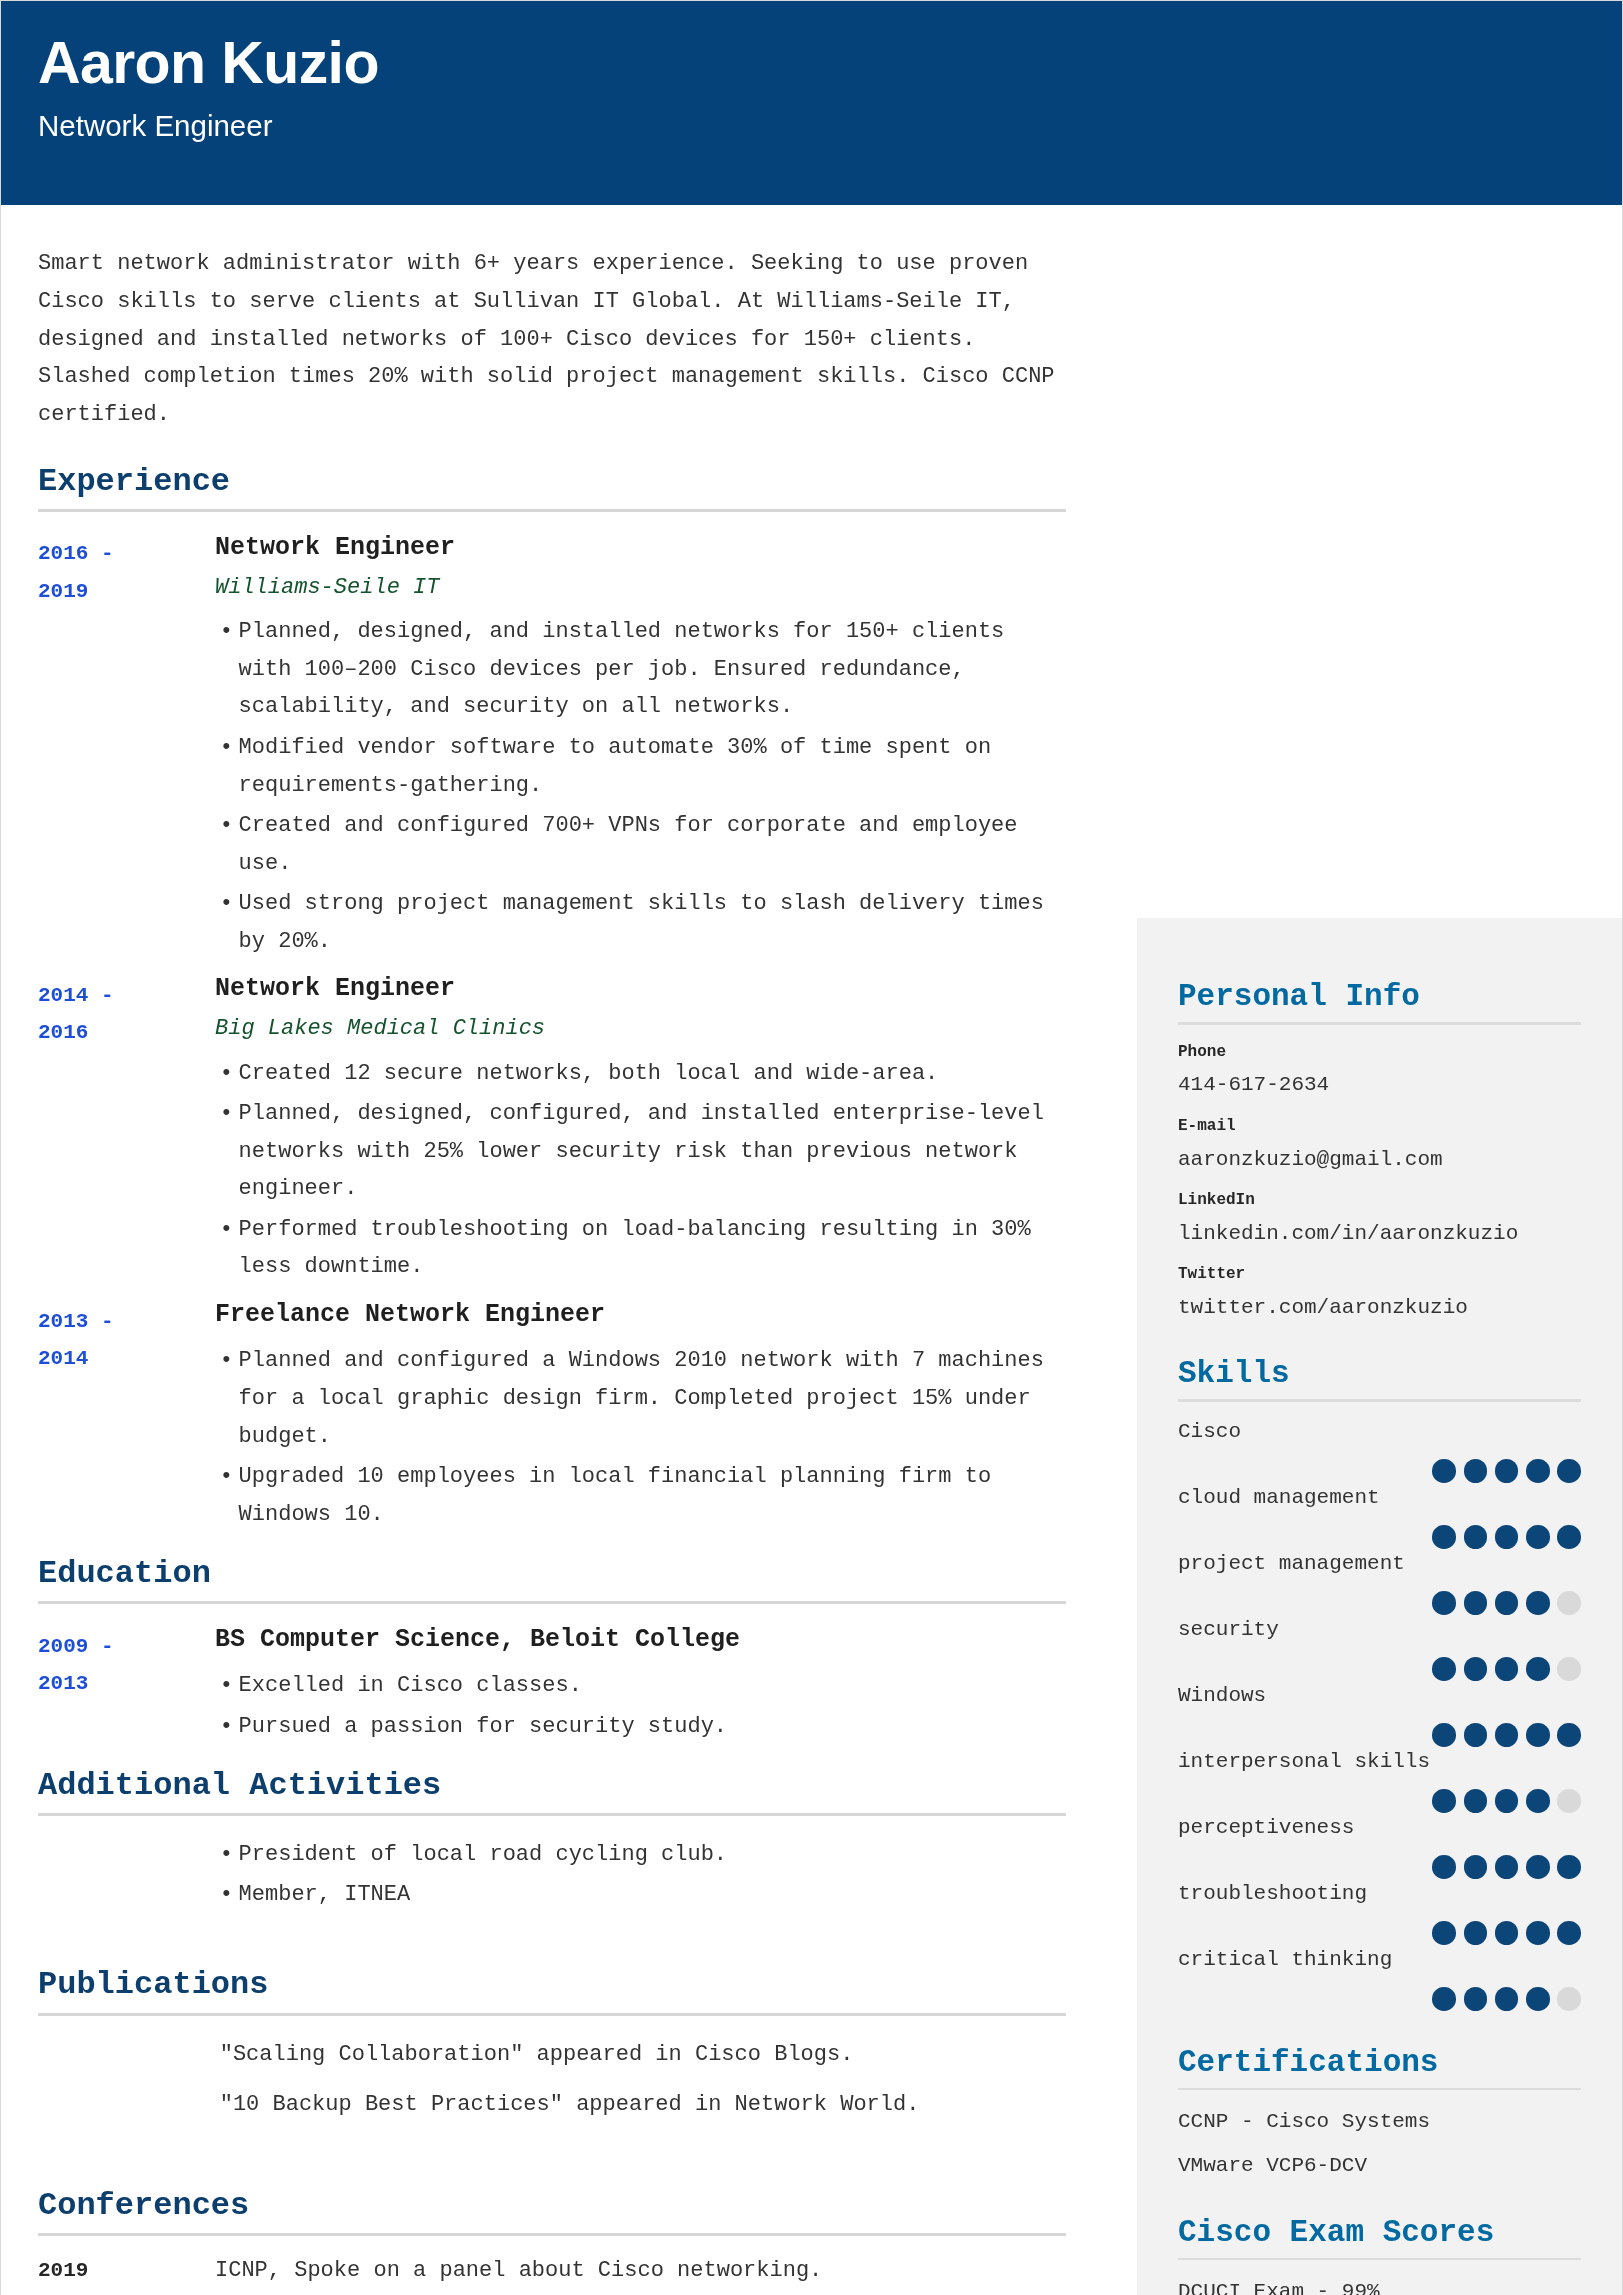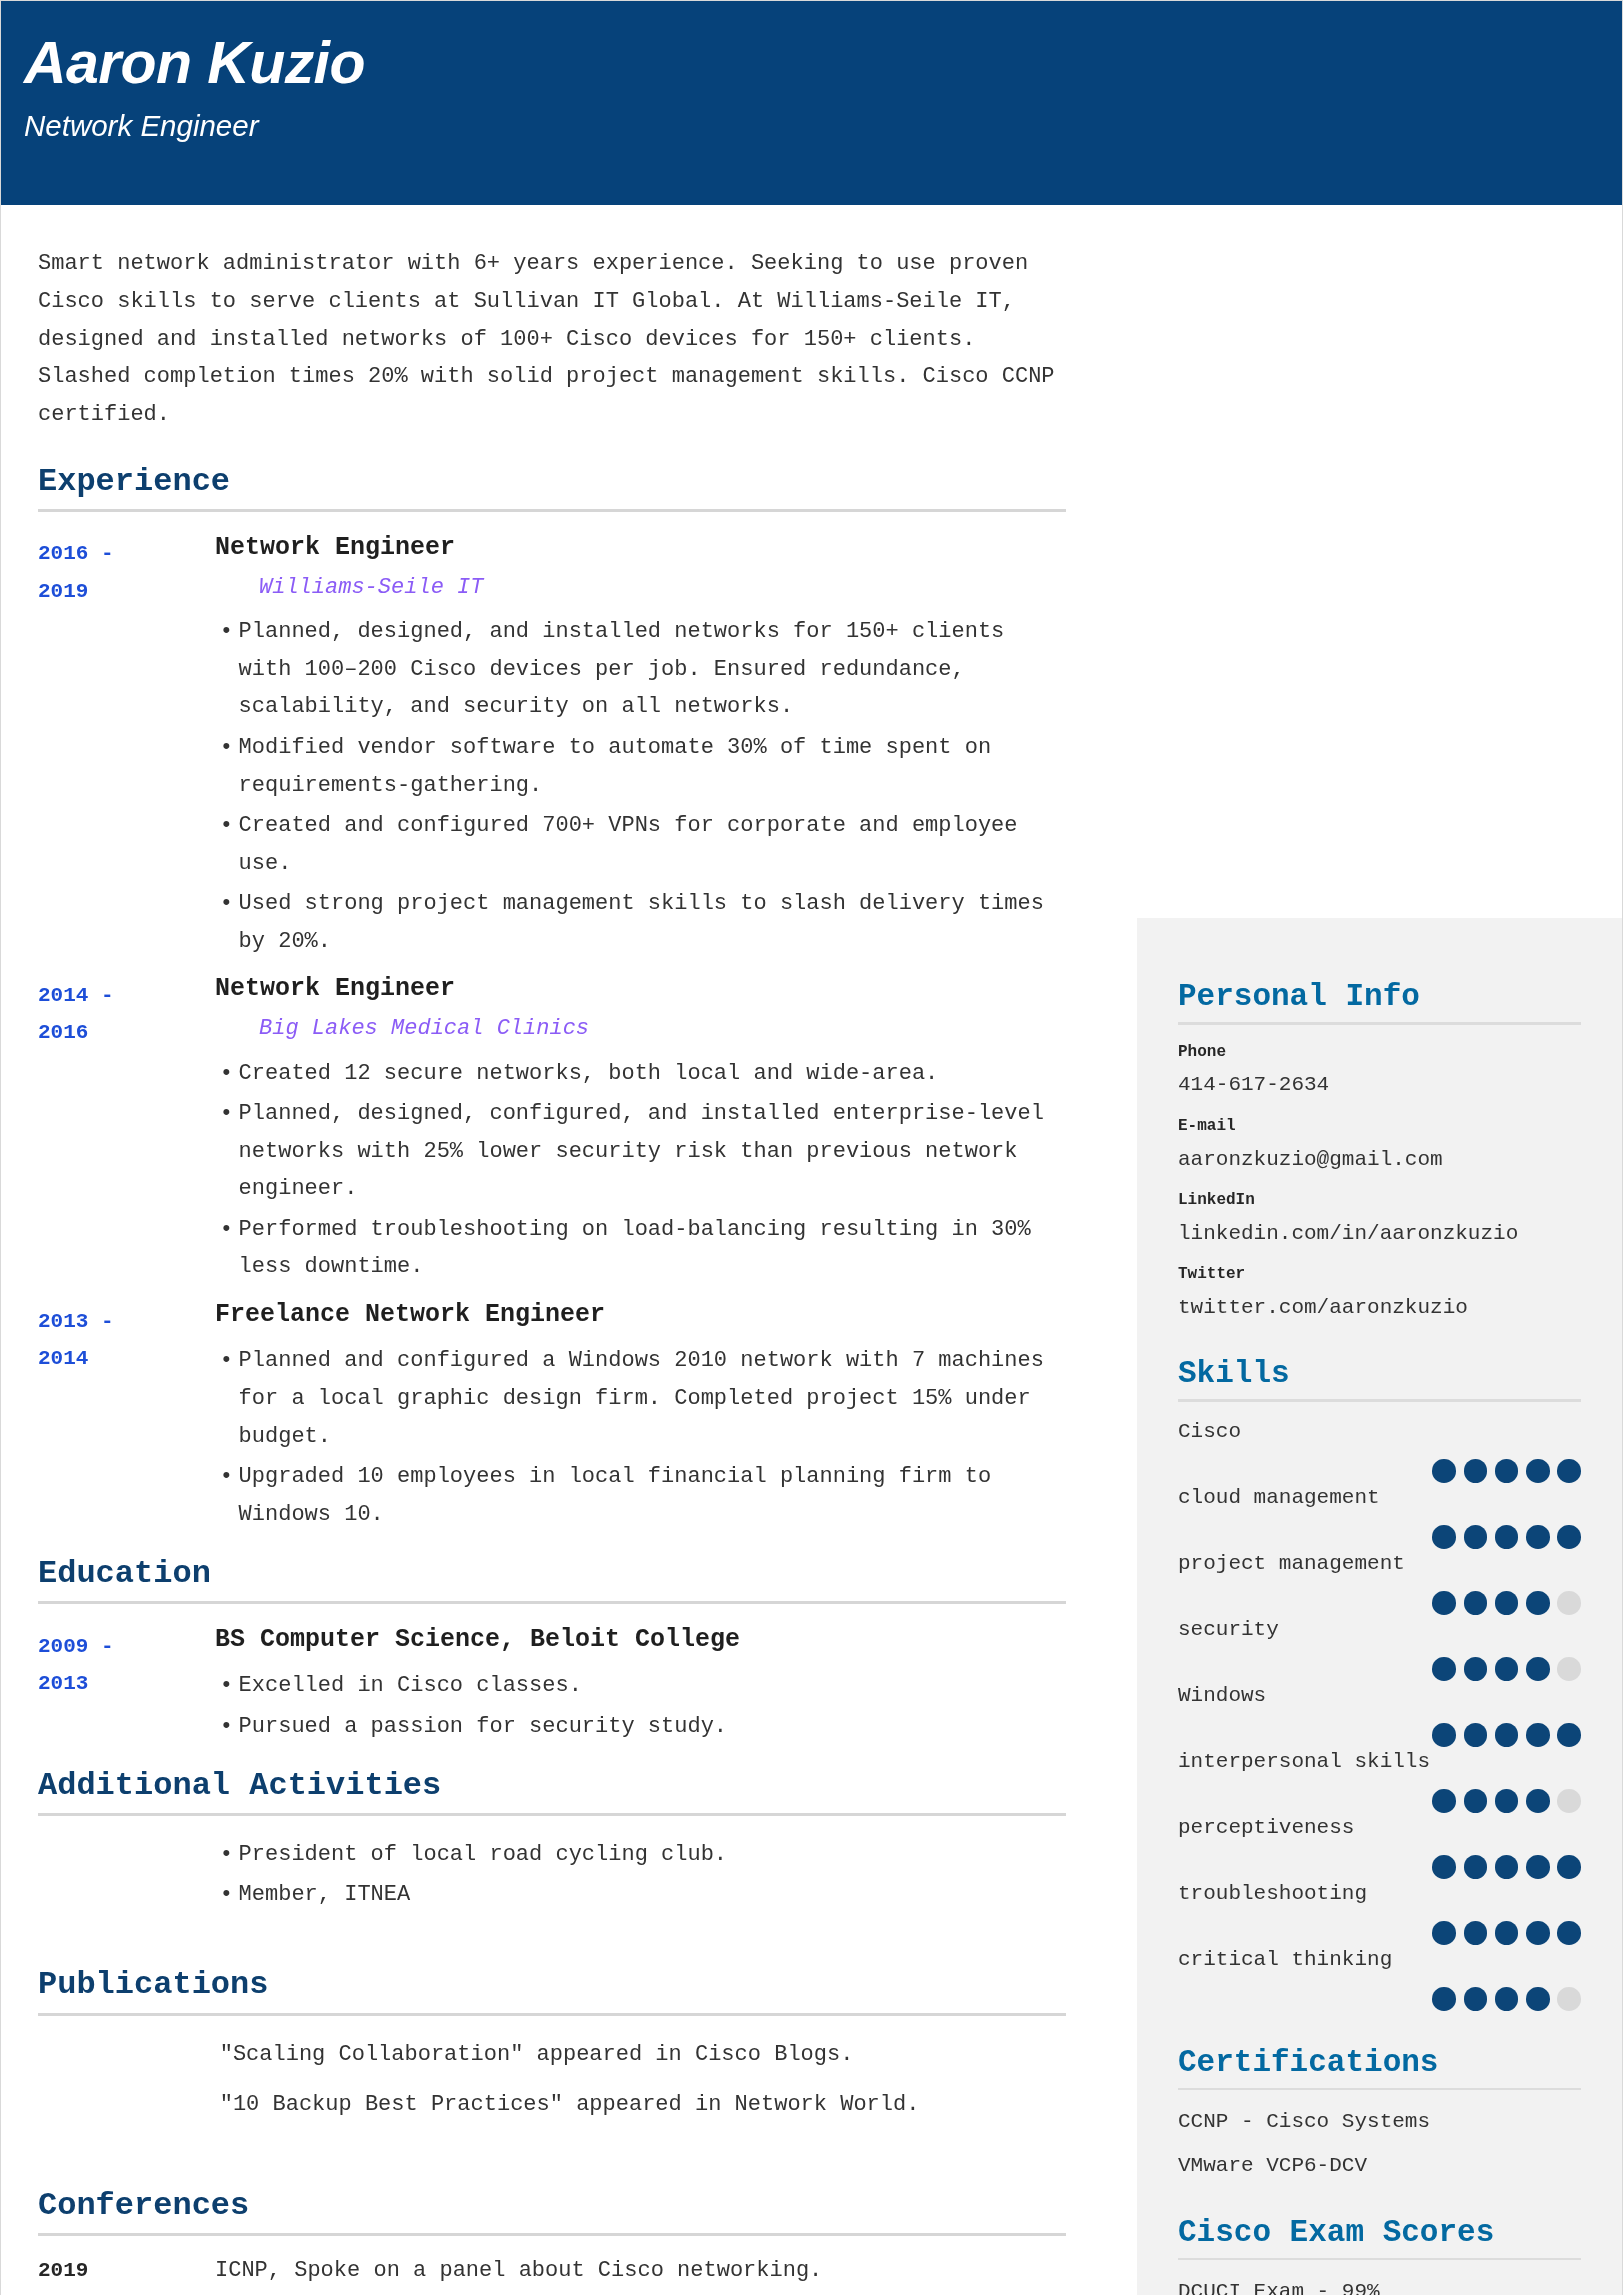--- a/index.html
+++ b/index.html
@@ -15,23 +15,22 @@
     width: 1623px;
     min-height: 2295px;
     background: #ffffff;
     border: 1.8px solid #d9d9d9;
     overflow: hidden;
   }
 
   
   .header {
     background: #06427a;
-    padding: 31px 0 28px 23px;
+    padding: 31px 0 28px 37px;
     height: 204px;
-    font-style: italic;
   }
   .header-name {
     color: #ffffff;
     font-size: 59px;
     font-weight: bold;
     letter-spacing: -0.6px;
     line-height: 1.08;
   }
   .header-title {
     color: #ffffff;
@@ -105,24 +104,23 @@
   }
   .entry-role {
     font-size: 25px;
     font-weight: bold;
     color: #1f1f1f;
     line-height: 1.3;
   }
   .entry-company {
     font-size: 22px;
     font-style: italic;
-    color: #8b5cf6;
+    color: #14532d;
     margin-top: 9.4px;
     line-height: 1.3;
-    margin-left: 44px;
   }
 
   ul.bullets {
     list-style: none;
     margin-top: 10.6px;
   }
   ul.bullets li {
     position: relative;
     padding-left: 23.6px;
     font-size: 22px;

